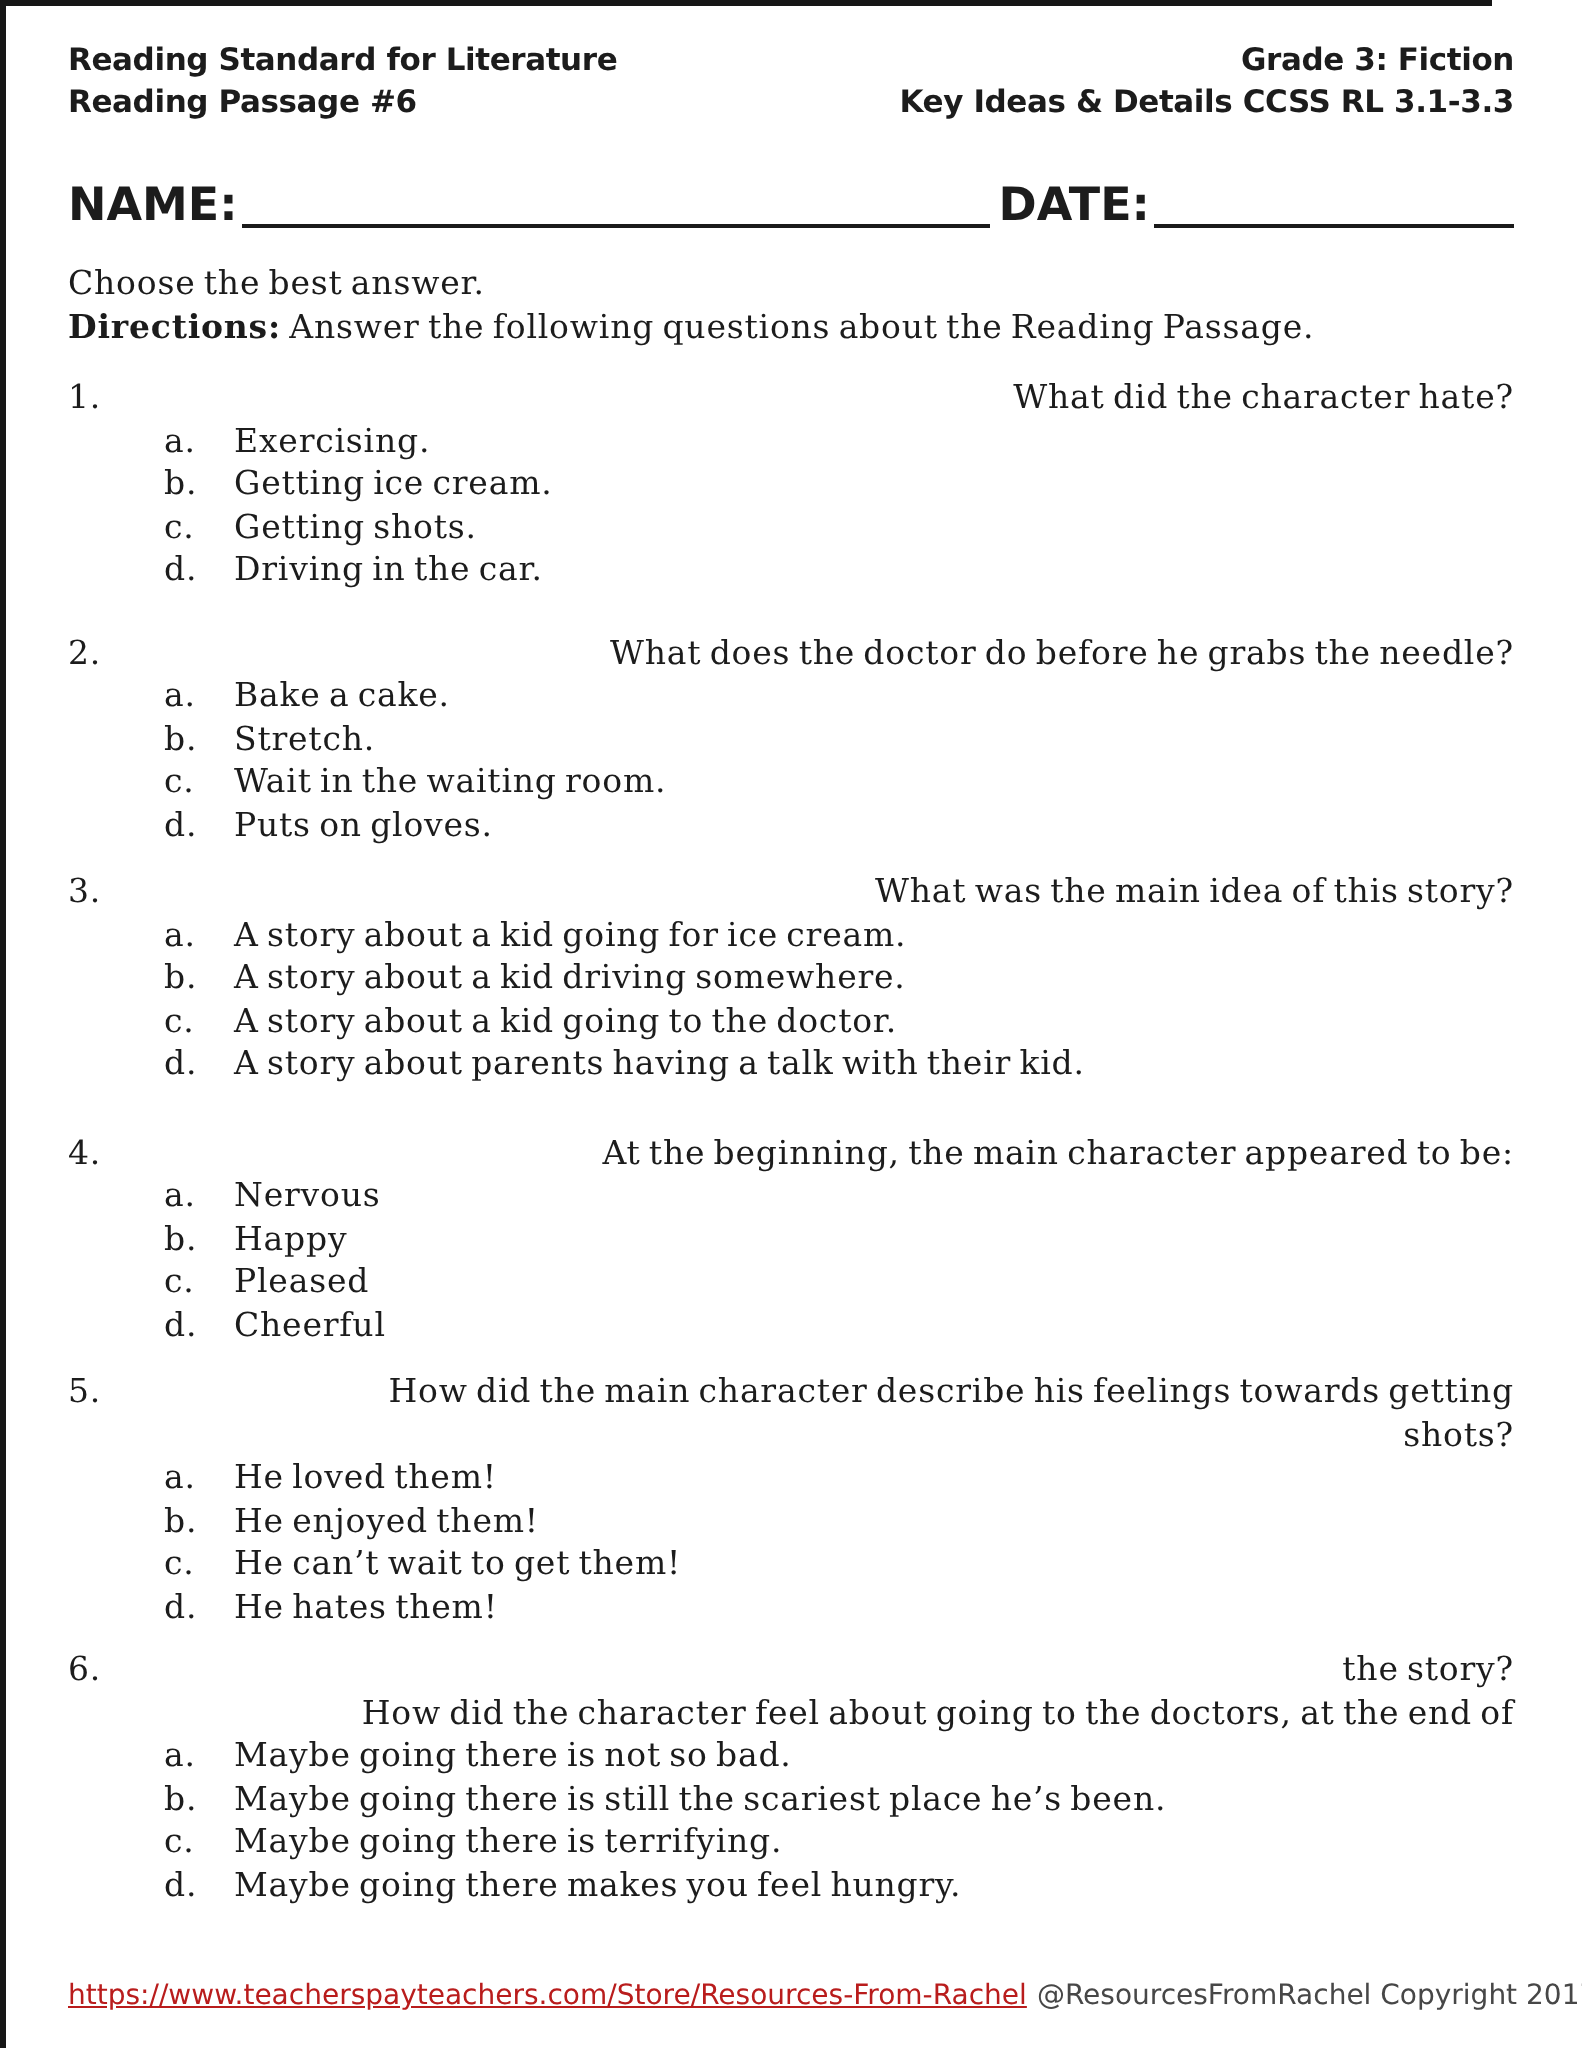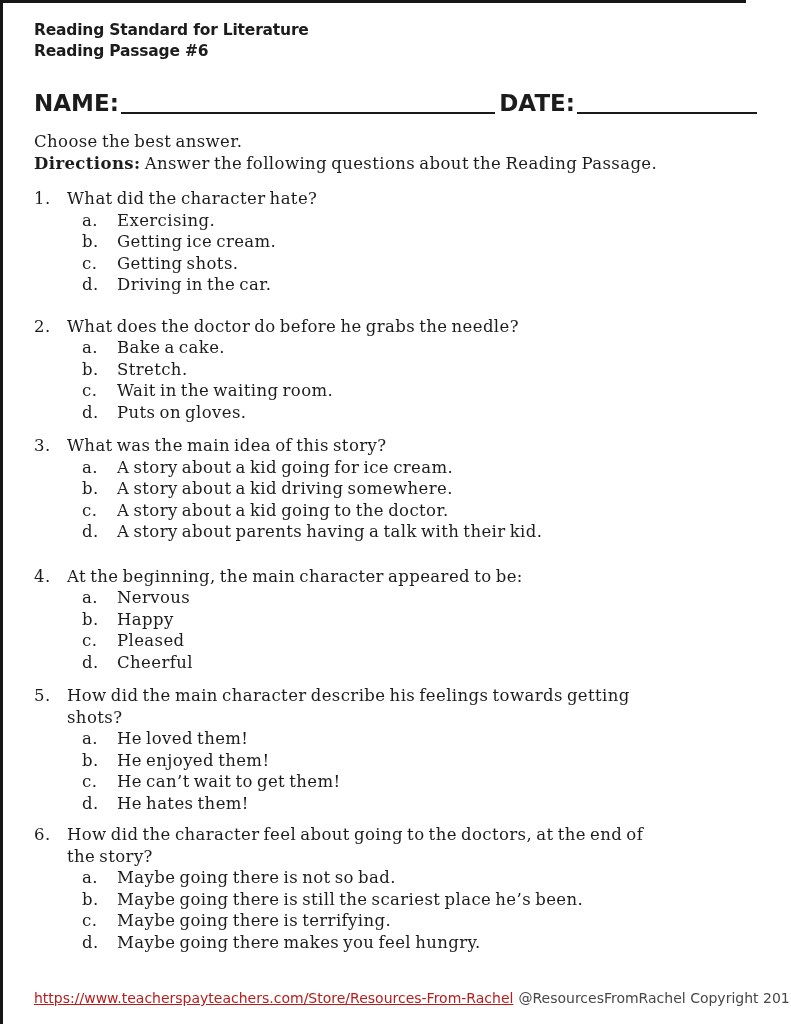--- a/index.html
+++ b/index.html
@@ -81,21 +81,21 @@
     word-spacing: -1.5px;
   }
   .q1 { margin-top: 13px; }
   .q2 { margin-top: 20px; }
   .q3 { margin-top: 12px; }
   .q4 { margin-top: 23px; }
   .q5 { margin-top: 12px; }
   .q6 { margin-top: 10px; }
   .q-row { display: flex; }
   .q-num { width: 33px; flex-shrink: 0; }
-  .q-text { flex: 1; }
+  .q-text { flex: 1; text-align: right; }
   .q-line { display: block; }
   .option-row { display: flex; margin-left: 48px; }
   .o-letter { width: 35px; flex-shrink: 0; }
   .o-text { flex: 1; }
 
   
   .footer {
     position: absolute;
     left: 34px;
     bottom: 16px;
@@ -121,20 +121,24 @@
   <div class="border-left"></div>
   <div class="border-top"></div>
 
   <div class="content">
 
     <div class="header">
       <div class="header-left">
         <div>Reading Standard for Literature</div>
         <div>Reading Passage #6</div>
       </div>
+      <div class="header-right">
+        <div>Grade 3: Fiction</div>
+        <div>Key Ideas &amp; Details CCSS RL 3.1-3.3</div>
+      </div>
     </div>
 
     <div class="namedate">
       <span>NAME:</span>
       <span class="fill-line name-line"></span>
       <span class="date-label">DATE:</span>
       <span class="fill-line date-line"></span>
     </div>
 
     <p class="directions">
@@ -265,22 +269,22 @@
       <div class="option-row">
         <span class="o-letter">d.</span>
         <span class="o-text">He hates them!</span>
       </div>
     </div>
 
     <div class="question q6">
       <div class="q-row">
         <span class="q-num">6.</span>
         <span class="q-text">
+          <span class="q-line">the story?</span>
           <span class="q-line">How did the character feel about going to the doctors, at the end of</span>
-          <span class="q-line">the story?</span>
         </span>
       </div>
       <div class="option-row">
         <span class="o-letter">a.</span>
         <span class="o-text">Maybe going there is not so bad.</span>
       </div>
       <div class="option-row">
         <span class="o-letter">b.</span>
         <span class="o-text">Maybe going there is still the scariest place he’s been.</span>
       </div>

